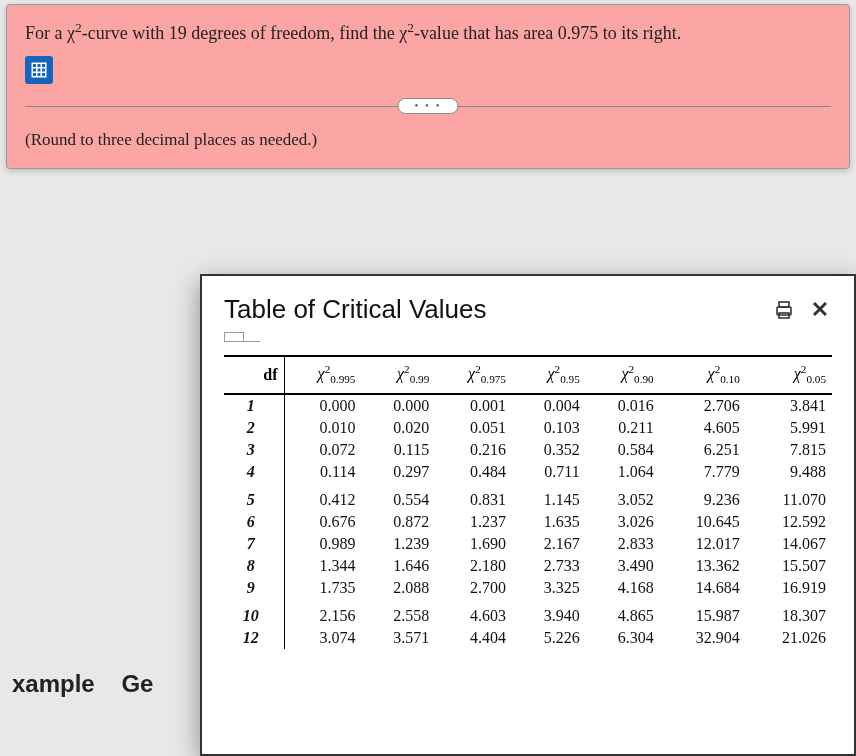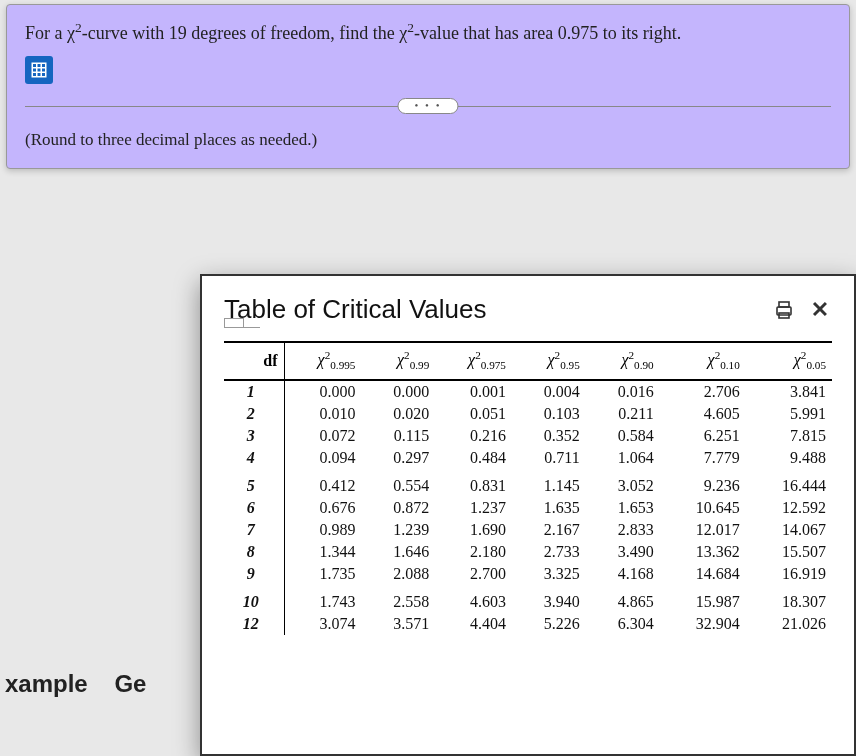--- a/index.html
+++ b/index.html
@@ -1,30 +1,30 @@
 <!DOCTYPE html>
 <html><head>
 <meta charset="utf-8">
 <style>
 *{box-sizing:border-box;margin:0;padding:0}
 body{font-family:Georgia,'Times New Roman',serif;background:#e8e8e8;width:856px;height:756px;overflow:hidden;position:relative}
-.problem-panel{background:#c4b5fd;border:1px solid #999;border-radius:4px;margin:4px 6px 0 6px;padding:14px 18px 18px 18px;box-shadow:0 2px 6px rgba(0,0,0,.2);color:#222}
+.problem-panel{background:#fca5a5;border:1px solid #999;border-radius:4px;margin:4px 6px 0 6px;padding:14px 18px 18px 18px;box-shadow:0 2px 6px rgba(0,0,0,.2);color:#222}
 .line{font-size:18px;line-height:1.6;margin-bottom:6px}
 sup{font-size:.75em;vertical-align:super;line-height:0}
 .grid-icon{display:inline-flex;align-items:center;justify-content:center;width:28px;height:28px;background:#1565c0;color:#fff;border-radius:3px;margin-right:6px;vertical-align:middle}
 .grid-icon svg{width:18px;height:18px}
 .link-text{color:#0b4da2;cursor:pointer}
 .hr-area{position:relative;height:26px;margin:10px 0}
 .hr-area hr{border:none;border-top:1px solid #888;position:absolute;top:12px;left:0;right:0}
 .pill{position:absolute;left:50%;top:4px;transform:translateX(-50%);background:#fff;border:1px solid #888;border-radius:10px;padding:0 16px 2px 16px;font-size:11px;letter-spacing:2px;color:#555}
 .input-box{display:inline-block;width:36px;height:22px;border:1px solid #666;background:#fafafa;vertical-align:middle;margin:0 2px}
 .note{font-size:17px;margin-top:6px}
-.sidebar-label{position:absolute;left:5px;bottom:58px;font-family:Arial,Helvetica,sans-serif;font-weight:700;font-size:24px;color:#222}
+.sidebar-label{position:absolute;left:12px;bottom:58px;font-family:Arial,Helvetica,sans-serif;font-weight:700;font-size:24px;color:#222}
 .modal{position:absolute;left:200px;right:0;bottom:0;top:274px;background:#fff;border:2px solid #333;box-shadow:0 8px 24px rgba(0,0,0,.4);padding:18px 22px 8px 22px;font-family:Arial,Helvetica,sans-serif}
-.modal-head{display:flex;justify-content:space-between;align-items:center;margin-bottom:2px}
+.modal-head{display:flex;justify-content:space-between;align-items:center;margin-bottom:16px}
 .modal-title{font-size:26px;font-weight:400;color:#111}
 .modal-icons{display:flex;gap:12px;align-items:center}
 .print-icon,.close-x{width:24px;height:24px;display:flex;align-items:center;justify-content:center;color:#333}
 .close-x{font-size:22px;font-weight:700}
 .print-wrap{width:36px;height:6px;border-top:1px solid #999;margin-bottom:8px;position:relative}
 .print-wrap:before{content:"";position:absolute;top:-10px;left:0;width:18px;height:8px;border:1px solid #999;border-bottom:none}
 table{border-collapse:collapse;width:100%;font-family:'Times New Roman',serif;font-size:16px}
 thead th{border-top:2px solid #000;border-bottom:2px solid #000;padding:8px 6px;text-align:right;font-weight:400}
 thead th:first-child{border-right:1px solid #000;font-weight:700;font-style:normal}
 tbody td{padding:2px 6px;text-align:right;color:#111;font-variant-numeric:tabular-nums}
@@ -115,45 +115,45 @@
           <td>0.072</td>
           <td>0.115</td>
           <td>0.216</td>
           <td>0.352</td>
           <td>0.584</td>
           <td>6.251</td>
           <td>7.815</td>
         </tr>
         <tr>
           <td>4</td>
-          <td>0.094</td>
+          <td>0.114</td>
           <td>0.297</td>
           <td>0.484</td>
           <td>0.711</td>
           <td>1.064</td>
           <td>7.779</td>
           <td>9.488</td>
         </tr>
         <tr class="block-start">
           <td>5</td>
           <td>0.412</td>
           <td>0.554</td>
           <td>0.831</td>
           <td>1.145</td>
           <td>3.052</td>
           <td>9.236</td>
-          <td>16.444</td>
+          <td>11.070</td>
         </tr>
         <tr>
           <td>6</td>
           <td>0.676</td>
           <td>0.872</td>
           <td>1.237</td>
           <td>1.635</td>
-          <td>1.653</td>
+          <td>3.026</td>
           <td>10.645</td>
           <td>12.592</td>
         </tr>
         <tr>
           <td>7</td>
           <td>0.989</td>
           <td>1.239</td>
           <td>1.690</td>
           <td>2.167</td>
           <td>2.833</td>
@@ -175,21 +175,21 @@
           <td>1.735</td>
           <td>2.088</td>
           <td>2.700</td>
           <td>3.325</td>
           <td>4.168</td>
           <td>14.684</td>
           <td>16.919</td>
         </tr>
         <tr class="block-start">
           <td>10</td>
-          <td>1.743</td>
+          <td>2.156</td>
           <td>2.558</td>
           <td>4.603</td>
           <td>3.940</td>
           <td>4.865</td>
           <td>15.987</td>
           <td>18.307</td>
         </tr>
         <tr>
           <td>12</td>
           <td>3.074</td>

